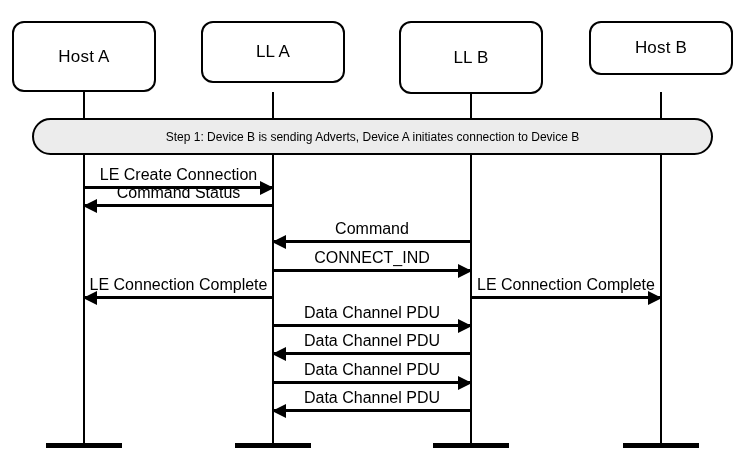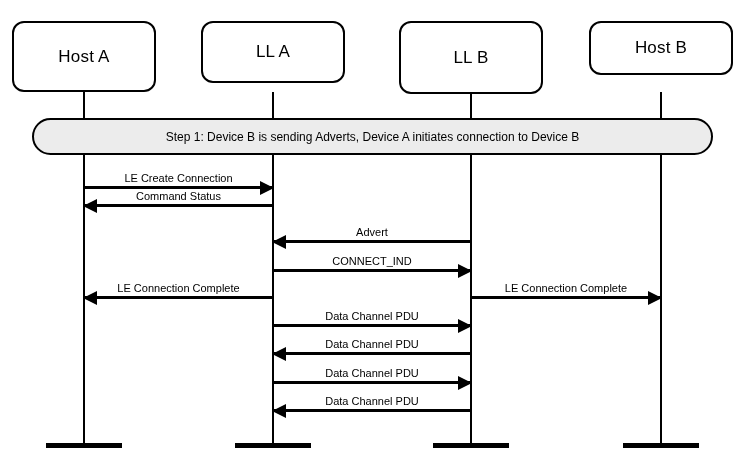--- a/index.html
+++ b/index.html
@@ -91,21 +91,21 @@
   .msg-head.left {
     left: -1px;
     border-right: 14px solid #000000;
   }
   .msg-label {
     position: absolute;
     left: 0;
     right: 0;
     bottom: 5px;
     text-align: center;
-    font-size: 11px;
+    font-size: 16px;
     color: #000000;
     white-space: nowrap;
   }
 </style>
 </head>
 <body>
 
 <div id="diagram">
 
   <div id="lifelines-layer">
@@ -145,21 +145,21 @@
         <div class="msg-label">LE Create Connection</div>
       </div>
       <div class="msg" style="left: 84px; top: 204px; width: 189px;">
         <div class="msg-line"></div>
         <div class="msg-head left"></div>
         <div class="msg-label">Command Status</div>
       </div>
       <div class="msg" style="left: 273px; top: 240px; width: 198px;">
         <div class="msg-line"></div>
         <div class="msg-head left"></div>
-        <div class="msg-label">Advert</div>
+        <div class="msg-label">Command</div>
       </div>
       <div class="msg" style="left: 273px; top: 269px; width: 198px;">
         <div class="msg-line"></div>
         <div class="msg-head right"></div>
         <div class="msg-label">CONNECT_IND</div>
       </div>
       <div class="msg" style="left: 84px; top: 296px; width: 189px;">
         <div class="msg-line"></div>
         <div class="msg-head left"></div>
         <div class="msg-label">LE Connection Complete</div>

